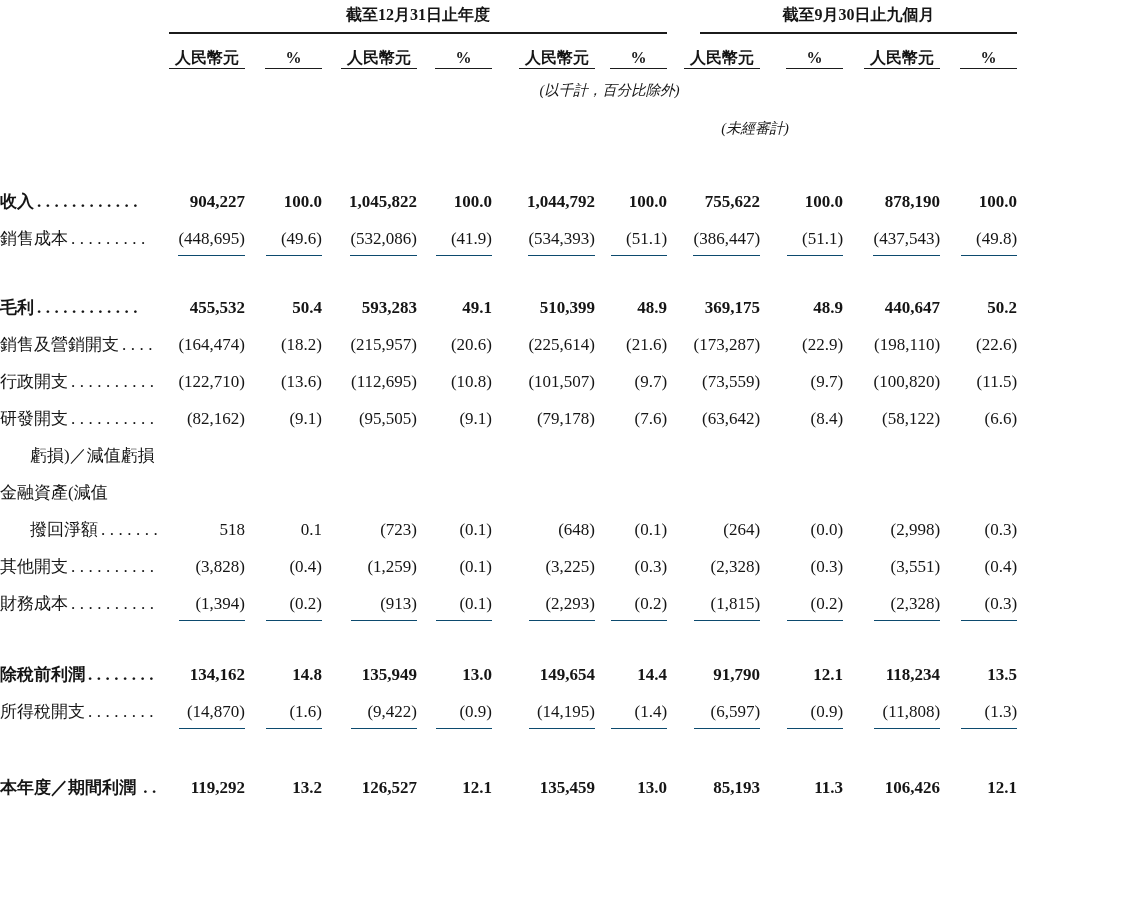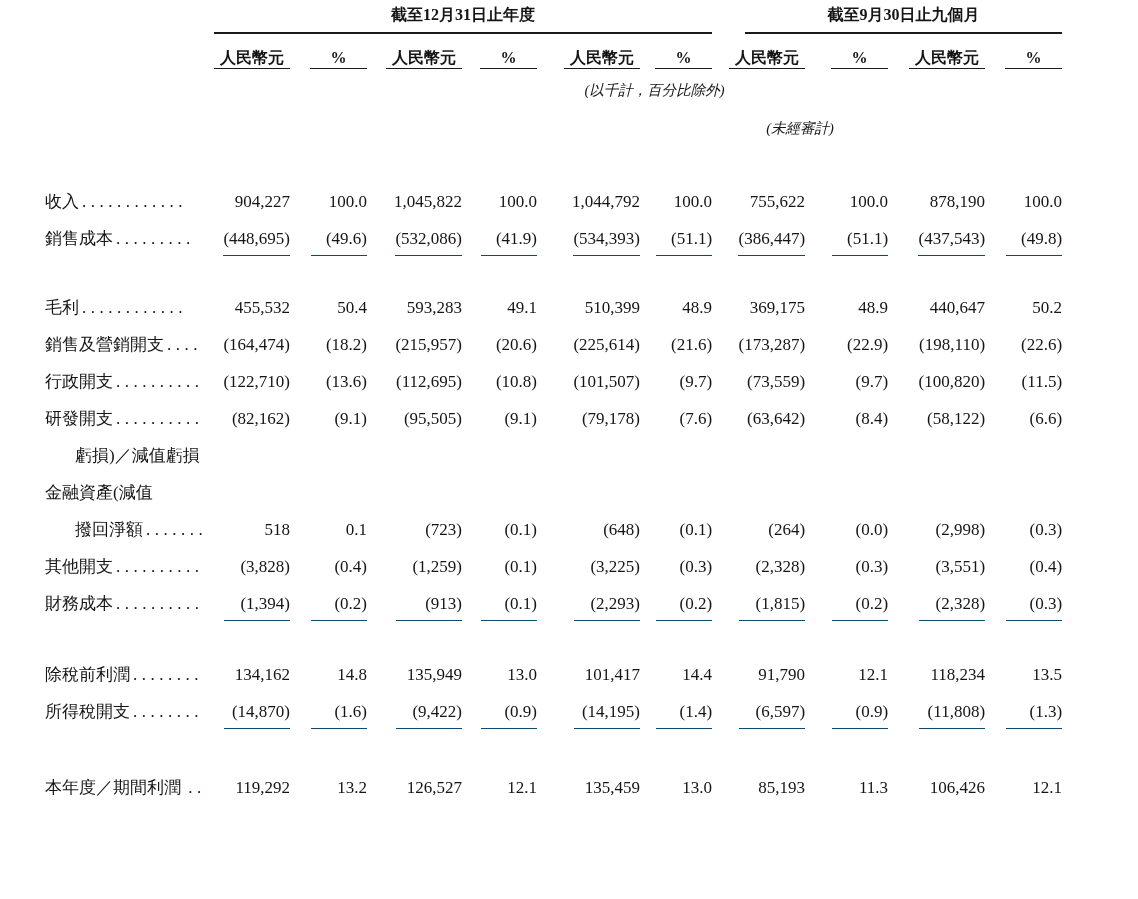--- a/index.html
+++ b/index.html
@@ -7,21 +7,20 @@
     position:relative;
     width:1138px; height:899px;
     background:#ffffff;
     color:#151515;
     font-family:"Liberation Serif","DejaVu Serif",serif;
     overflow:hidden;
   }
   table.fin {
     border-collapse:collapse;
     table-layout:fixed;
-    margin-left:45px;
     width:1017px;
     font-size:17px;
   }
   td { padding:0; vertical-align:middle; }
 
   
   .grouprow td { padding-top:5px; vertical-align:bottom; }
   .gline {
     border-bottom:2.5px solid #1b1b1b;
     padding-bottom:7px;
@@ -70,21 +69,21 @@
     overflow:visible;
   }
   .shift { transform:translateX(30px); }
 
   
   .dr td { height:37px; }
   .lbl { white-space:nowrap; overflow:visible; }
   .lbl .dots { letter-spacing:4.5px; margin-left:3px; }
   .ind { padding-left:30px; }
   .num { text-align:right; white-space:nowrap; }
-  tr.b td { font-weight:normal; }
+  tr.b td { font-weight:bold; }
   .u {
     display:inline-block;
     border-bottom:1px solid #0c4a6e;
     padding-bottom:6px;
     margin-bottom:-7px;
     text-align:right;
   }
   .u.ur { min-width:66px; }
   .u.up { min-width:56px; }
   .sp td { height:auto; }
@@ -293,21 +292,21 @@
         </tr>
         <tr class="sp" style="height: 34px;">
           <td colspan="11"></td>
         </tr>
         <tr class="dr b">
           <td class="lbl"><span>除稅前利潤</span><span class="dots">........</span></td>
           <td class="num">134,162</td>
           <td class="num">14.8</td>
           <td class="num">135,949</td>
           <td class="num">13.0</td>
-          <td class="num">101,417</td>
+          <td class="num">149,654</td>
           <td class="num">14.4</td>
           <td class="num">91,790</td>
           <td class="num">12.1</td>
           <td class="num">118,234</td>
           <td class="num">13.5</td>
         </tr>
         <tr class="dr">
           <td class="lbl"><span>所得稅開支</span><span class="dots">........</span></td>
           <td class="num"><span class="u ur">(14,870)</span></td>
           <td class="num"><span class="u up">(1.6)</span></td>

